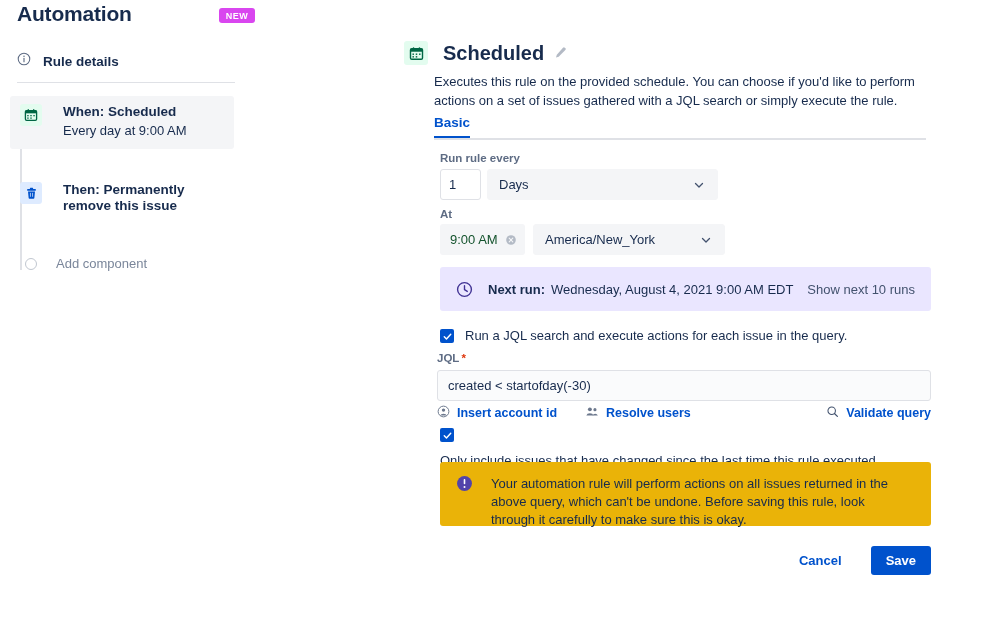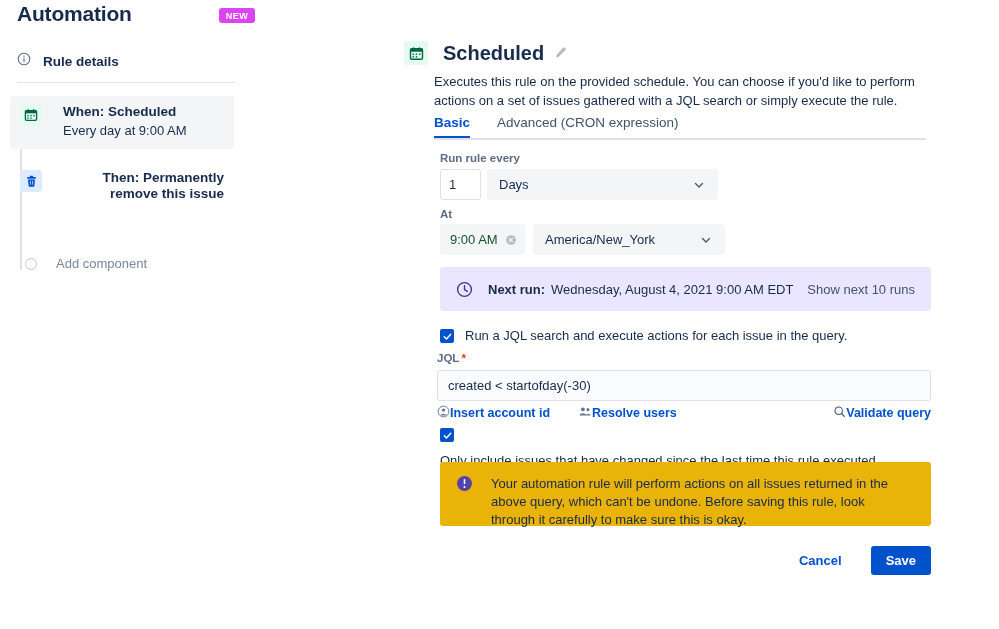--- a/index.html
+++ b/index.html
@@ -56,23 +56,22 @@
   .node-text { margin-left: 21px; padding-top: 0px; }
   .node-title { font-size: 13.5px; font-weight: bold; color: #172B4D; line-height: 16px; }
   .node-sub { font-size: 13px; color: #172B4D; line-height: 17px; margin-top: 2px; }
 
   .node-when {
     position: absolute; left: 10px; top: 0px; width: 224px;
     background: #F4F5F7; border-radius: 3px;
     padding: 8px 10px 10px 10px;
   }
   .node-then {
-    position: absolute; left: 10px; top: 66px; width: 224px;
+    position: absolute; left: 10px; top: 78px; width: 224px;
     padding: 8px 10px 10px 10px;
-    text-align: right;
   }
   .node-add {
     position: absolute; left: 10px; top: 152px; width: 224px;
     padding: 8px 10px 10px 10px;
     display: flex; align-items: center;
   }
   .add-circle {
     width: 12px; height: 12px; border-radius: 50%;
     border: 1.6px solid #C1C7D0; background: #ffffff;
     margin-left: 5px; position: relative; z-index: 2; flex: 0 0 auto;
@@ -159,21 +158,21 @@
   .jql-input {
     position: absolute; left: 437px; top: 370px; width: 494px; height: 31px;
     background: #FAFBFC; border: 1.6px solid #DFE1E6; border-radius: 3px;
     display: flex; align-items: center; padding: 0 10px;
     font-size: 13px; color: #172B4D;
   }
   .jql-actions {
     position: absolute; left: 437px; top: 404px; width: 494px;
     display: flex; align-items: center;
   }
-  .jql-act { display: flex; align-items: center; cursor: pointer; }
+  .jql-act { display: flex; align-items: center; gap: 7px; cursor: pointer; }
   .jql-act-txt { font-size: 12.5px; font-weight: bold; color: #0052CC; }
   .gap-28 { margin-left: 28px; }
   .push { margin-left: auto; }
   .only-cb { position: absolute; left: 440px; top: 427px; flex-direction: column; }
 
   .warn {
     position: absolute; left: 440px; top: 462px; width: 491px; height: 64px;
     background: #eab308; border-radius: 3px;
     display: flex; align-items: flex-start; padding: 13px 16px 0 16px;
   }
@@ -292,21 +291,20 @@
         <svg width="14" height="14" viewBox="0 0 16 16">
           <path d="M11.4 1.9 a1.5 1.5 0 0 1 2.1 0 l0.6 0.6 a1.5 1.5 0 0 1 0 2.1 l-7.6 7.6 -3.1 1 1 -3.1 z" fill="#B3BAC5"></path>
         </svg>
       </span>
     </div>
 
     <div class="desc">Executes this rule on the provided schedule. You can choose if you'd like to perform actions on a set of issues gathered with a JQL search or simply execute the rule.</div>
 
     <div class="tabs">
       <span class="tab active">Basic</span>
-      <span class="tab">Advanced (CRON expression)</span>
     </div>
   </div>
 
   <div class="fld-label run-label">Run rule every</div>
 
   <div class="row-run">
     <input class="num-input" type="text" value="1" style="">
     <div class="sel sel-days">
       <span>Days</span>
       <span class="chev">

